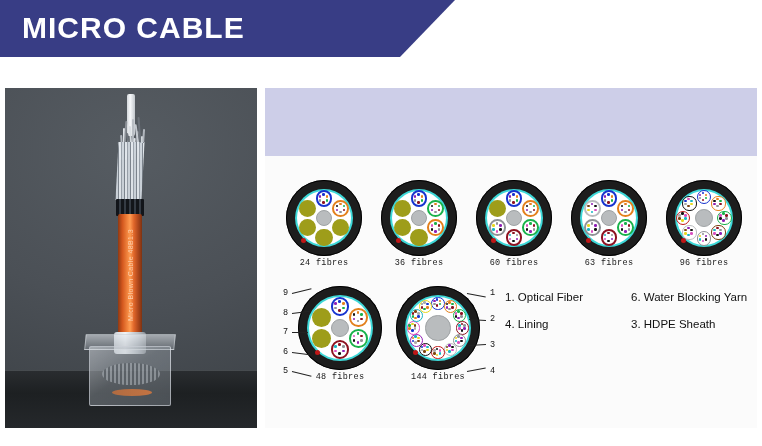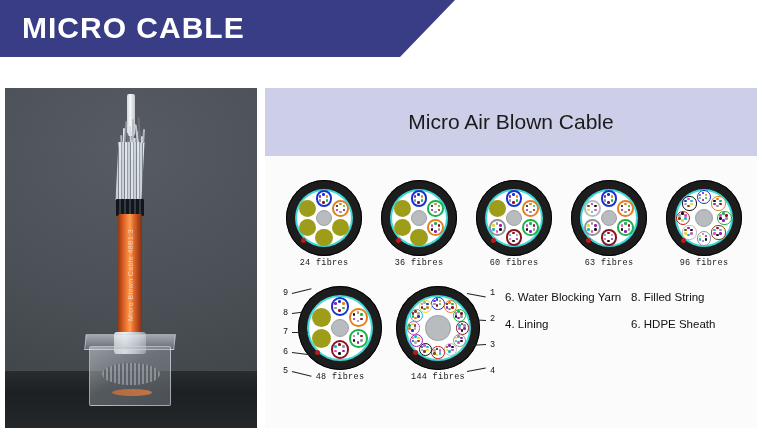--- a/index.html
+++ b/index.html
@@ -239,21 +239,20 @@
     <div class="acrylic-top"></div>
     <div class="acrylic-block">
       <div class="acrylic-coil"></div>
       <div class="acrylic-slot"></div>
     </div>
   </div>
 
   <div id="diagram-panel">
 
     <div id="panel-title-band"></div>
-    <div id="panel-title">Micro Air Blown Cable</div>
 
     <div class="xsec-row" id="xsec-row-top">
         <div class="xsec-item small">
           <div class="xsec-circle">
             <div class="sheath"></div>
             <div class="lining"></div>
             <div class="core-fill"></div>
             <div class="frp" style="width: 16.72px; height: 16.72px; left: 29.64px; top: 29.64px;"></div>
             <div class="ltube" style="width: 16.72px; height: 16.72px; left: 29.64px; top: 10.26px; border-width: 2.3408px; border-color: rgb(22, 51, 207);">
               <i style="background: rgb(22, 51, 207); left: 4.7192px; top: 0.7064px;"></i>
@@ -671,20 +670,20 @@
               <div class="callout-line" style="width: 17px; top: 31px; right: 9px; transform: rotate(3.5deg);"></div>
               <span style="position: absolute; right: 0px; top: 52px;">3</span>
               <div class="callout-line" style="width: 17px; top: 57px; right: 9px; transform: rotate(-3.5deg);"></div>
               <span style="position: absolute; right: 0px; top: 78px;">4</span>
               <div class="callout-line" style="width: 19px; top: 83px; right: 9px; transform: rotate(-10.5deg);"></div>
             </div>
           </div>
         </div>
 
       <div id="legend">
+        <span>1. Optical Fiber</span>
         <span>6. Water Blocking Yarn</span>
-        <span>8. Filled String</span>
         <span>4. Lining</span>
-        <span>6. HDPE Sheath</span>
+        <span>3. HDPE Sheath</span>
       </div>
     </div>
   </div>
 </div>
 
 </body></html>

